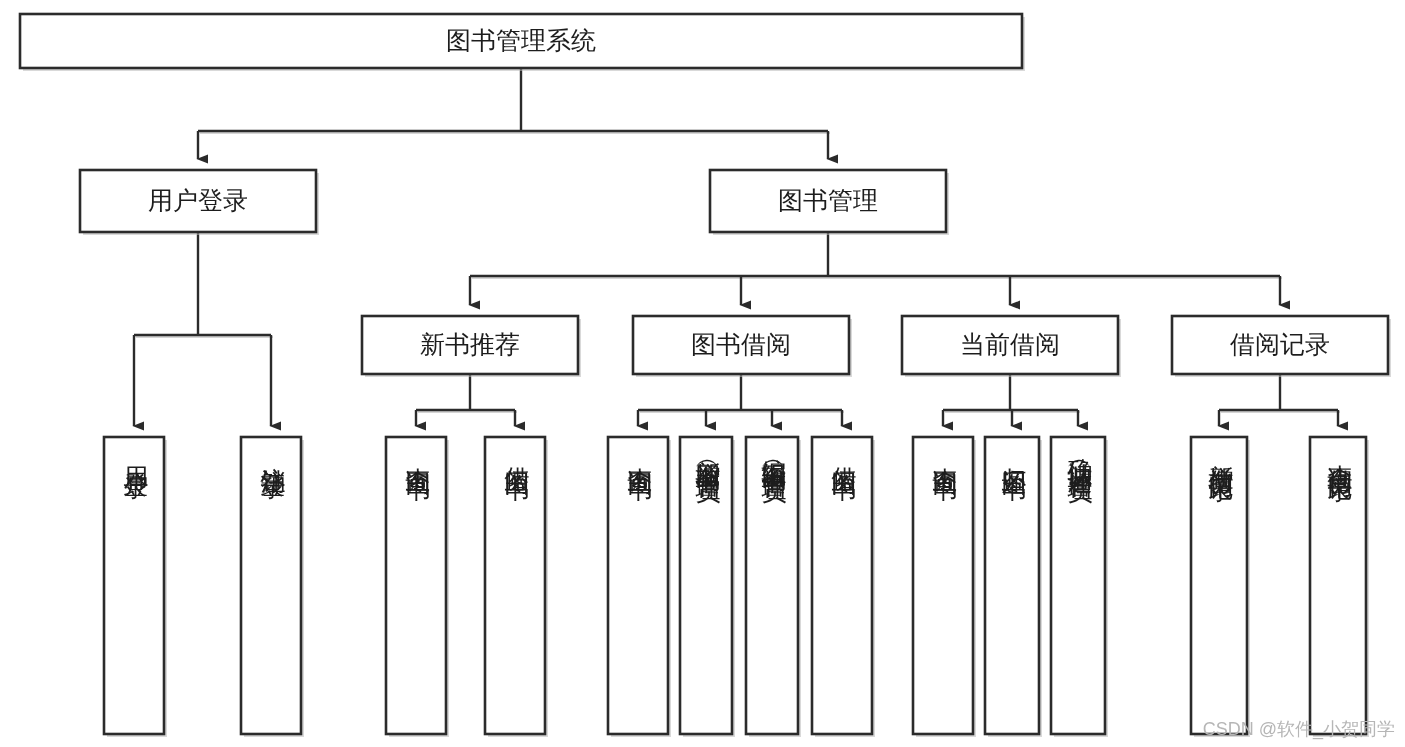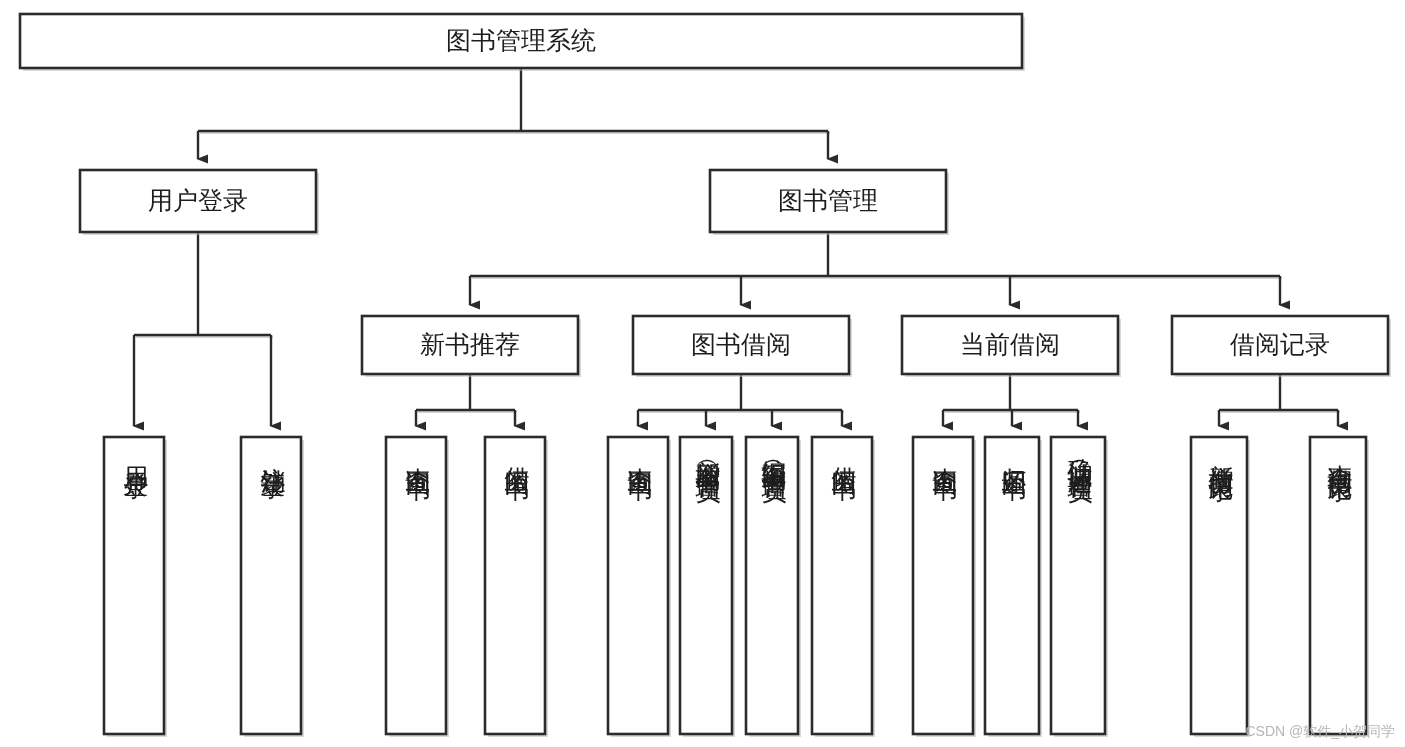--- a/index.html
+++ b/index.html
@@ -60,21 +60,21 @@
     font-size: 25px;
     writing-mode: vertical-rl;
     text-orientation: upright;
     letter-spacing: 3px;
   }
   .watermark {
     position: absolute;
     right: 10px;
     bottom: 6px;
     font-family: "Liberation Sans", "DejaVu Sans", sans-serif;
-    font-size: 14px;
+    font-size: 18px;
     color: #b6b6b6;
     white-space: nowrap;
     user-select: none;
   }
 </style>
 </head>
 <body>
 
 <div id="diagram-root">
   <svg class="flow" id="flow-svg" viewBox="0 0 1405 747" xmlns="http://www.w3.org/2000/svg">

